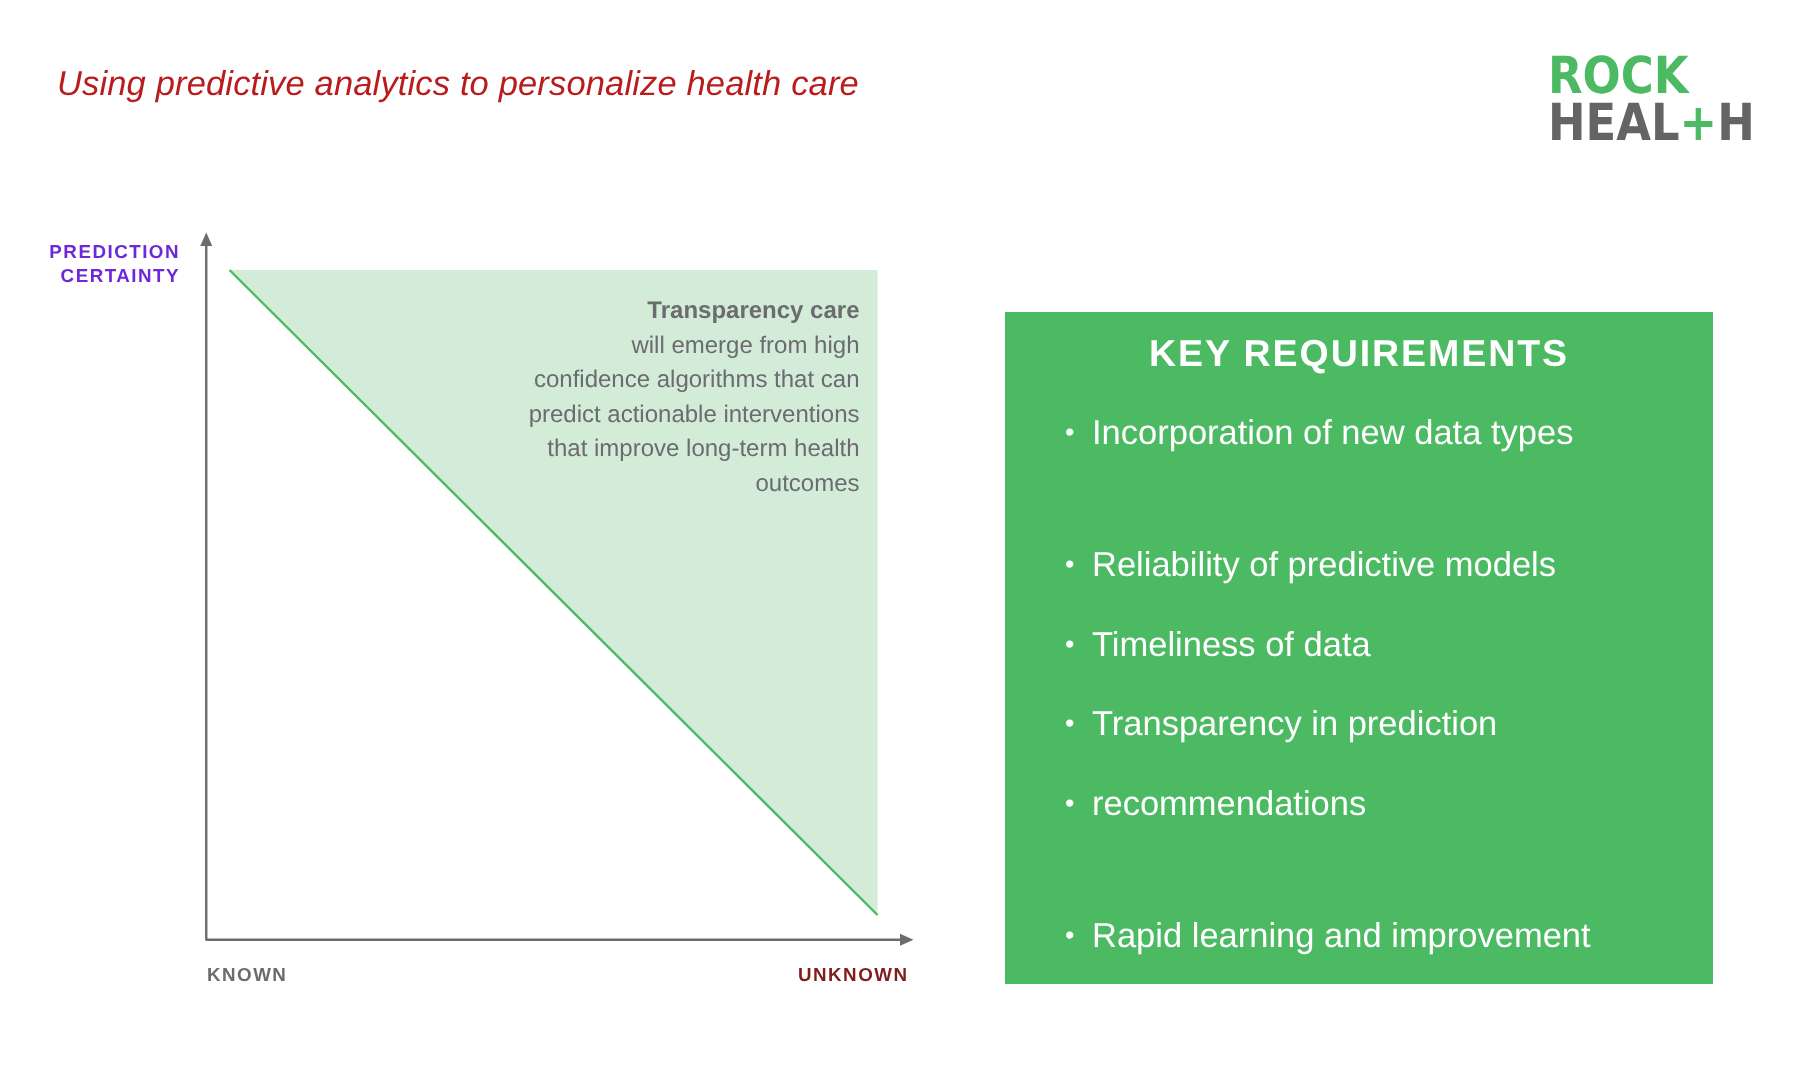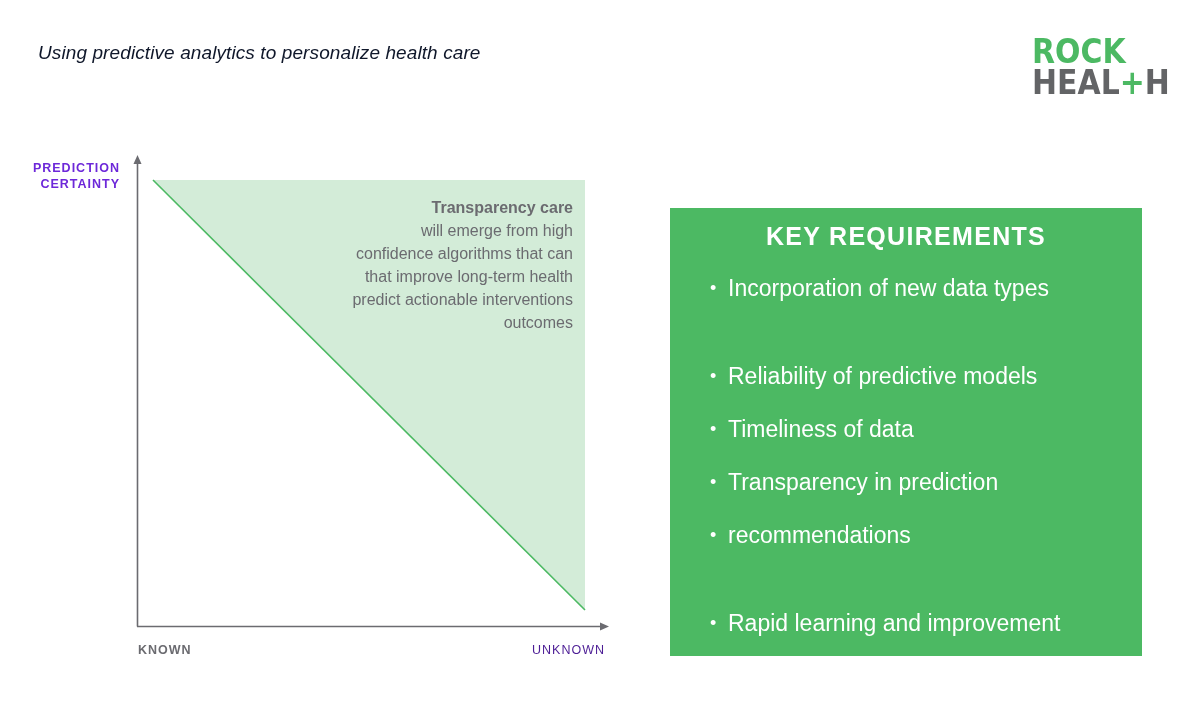--- a/index.html
+++ b/index.html
@@ -11,23 +11,23 @@
       width: 1200px;
       height: 721px;
       position: relative;
       overflow: hidden;
       font-family: "Liberation Sans", "DejaVu Sans", sans-serif;
     }
     .subtitle {
       position: absolute;
       left: 38px;
       top: 42px;
-      font-size: 19px;
+      font-size: 23px;
       font-style: italic;
-      color: #0f172a;
+      color: #b91c1c;
       letter-spacing: 0.1px;
     }
     .logo {
       position: absolute;
       left: 996px;
       top: 36px;
       width: 120px;
       font-family: "DejaVu Sans", "Liberation Sans", sans-serif;
       font-weight: bold;
       line-height: 31px;
@@ -71,22 +71,22 @@
       font-size: 12.5px;
       font-weight: bold;
       color: #6b6b70;
       letter-spacing: 1px;
     }
     .axis-label-x-right {
       position: absolute;
       left: 532px;
       top: 643px;
       font-size: 12.5px;
-      font-weight: normal;
-      color: #4c1d95;
+      font-weight: bold;
+      color: #7f1d1d;
       letter-spacing: 1px;
     }
     svg.chart {
       position: absolute;
       left: 0;
       top: 0;
     }
     .callout {
       position: absolute;
       left: 300px;
@@ -170,22 +170,22 @@
   <line x1="137.5" y1="162" x2="137.5" y2="626.5" stroke="#6b6b70" stroke-width="1.6"></line>
   <polygon points="137.5,155 133.5,164 141.5,164" fill="#6b6b70"></polygon>
   <line x1="137" y1="626.5" x2="602" y2="626.5" stroke="#6b6b70" stroke-width="1.6"></line>
   <polygon points="609,626.5 600,622.5 600,630.5" fill="#6b6b70"></polygon>
 </svg>
 
 <div class="callout">
   <span class="bold">Transparency care</span>
   <div>will emerge from high</div>
   <div>confidence algorithms that can</div>
+  <div>predict actionable interventions</div>
   <div>that improve long-term health</div>
-  <div>predict actionable interventions</div>
   <div>outcomes</div>
 </div>
 
 <div class="axis-label-x-left">KNOWN</div>
 <div class="axis-label-x-right">UNKNOWN</div>
 
 <div class="req-box">
   <div class="req-title">KEY REQUIREMENTS</div>
   <ul class="req-list">
     <li class="req-item" style="top:63px;">

